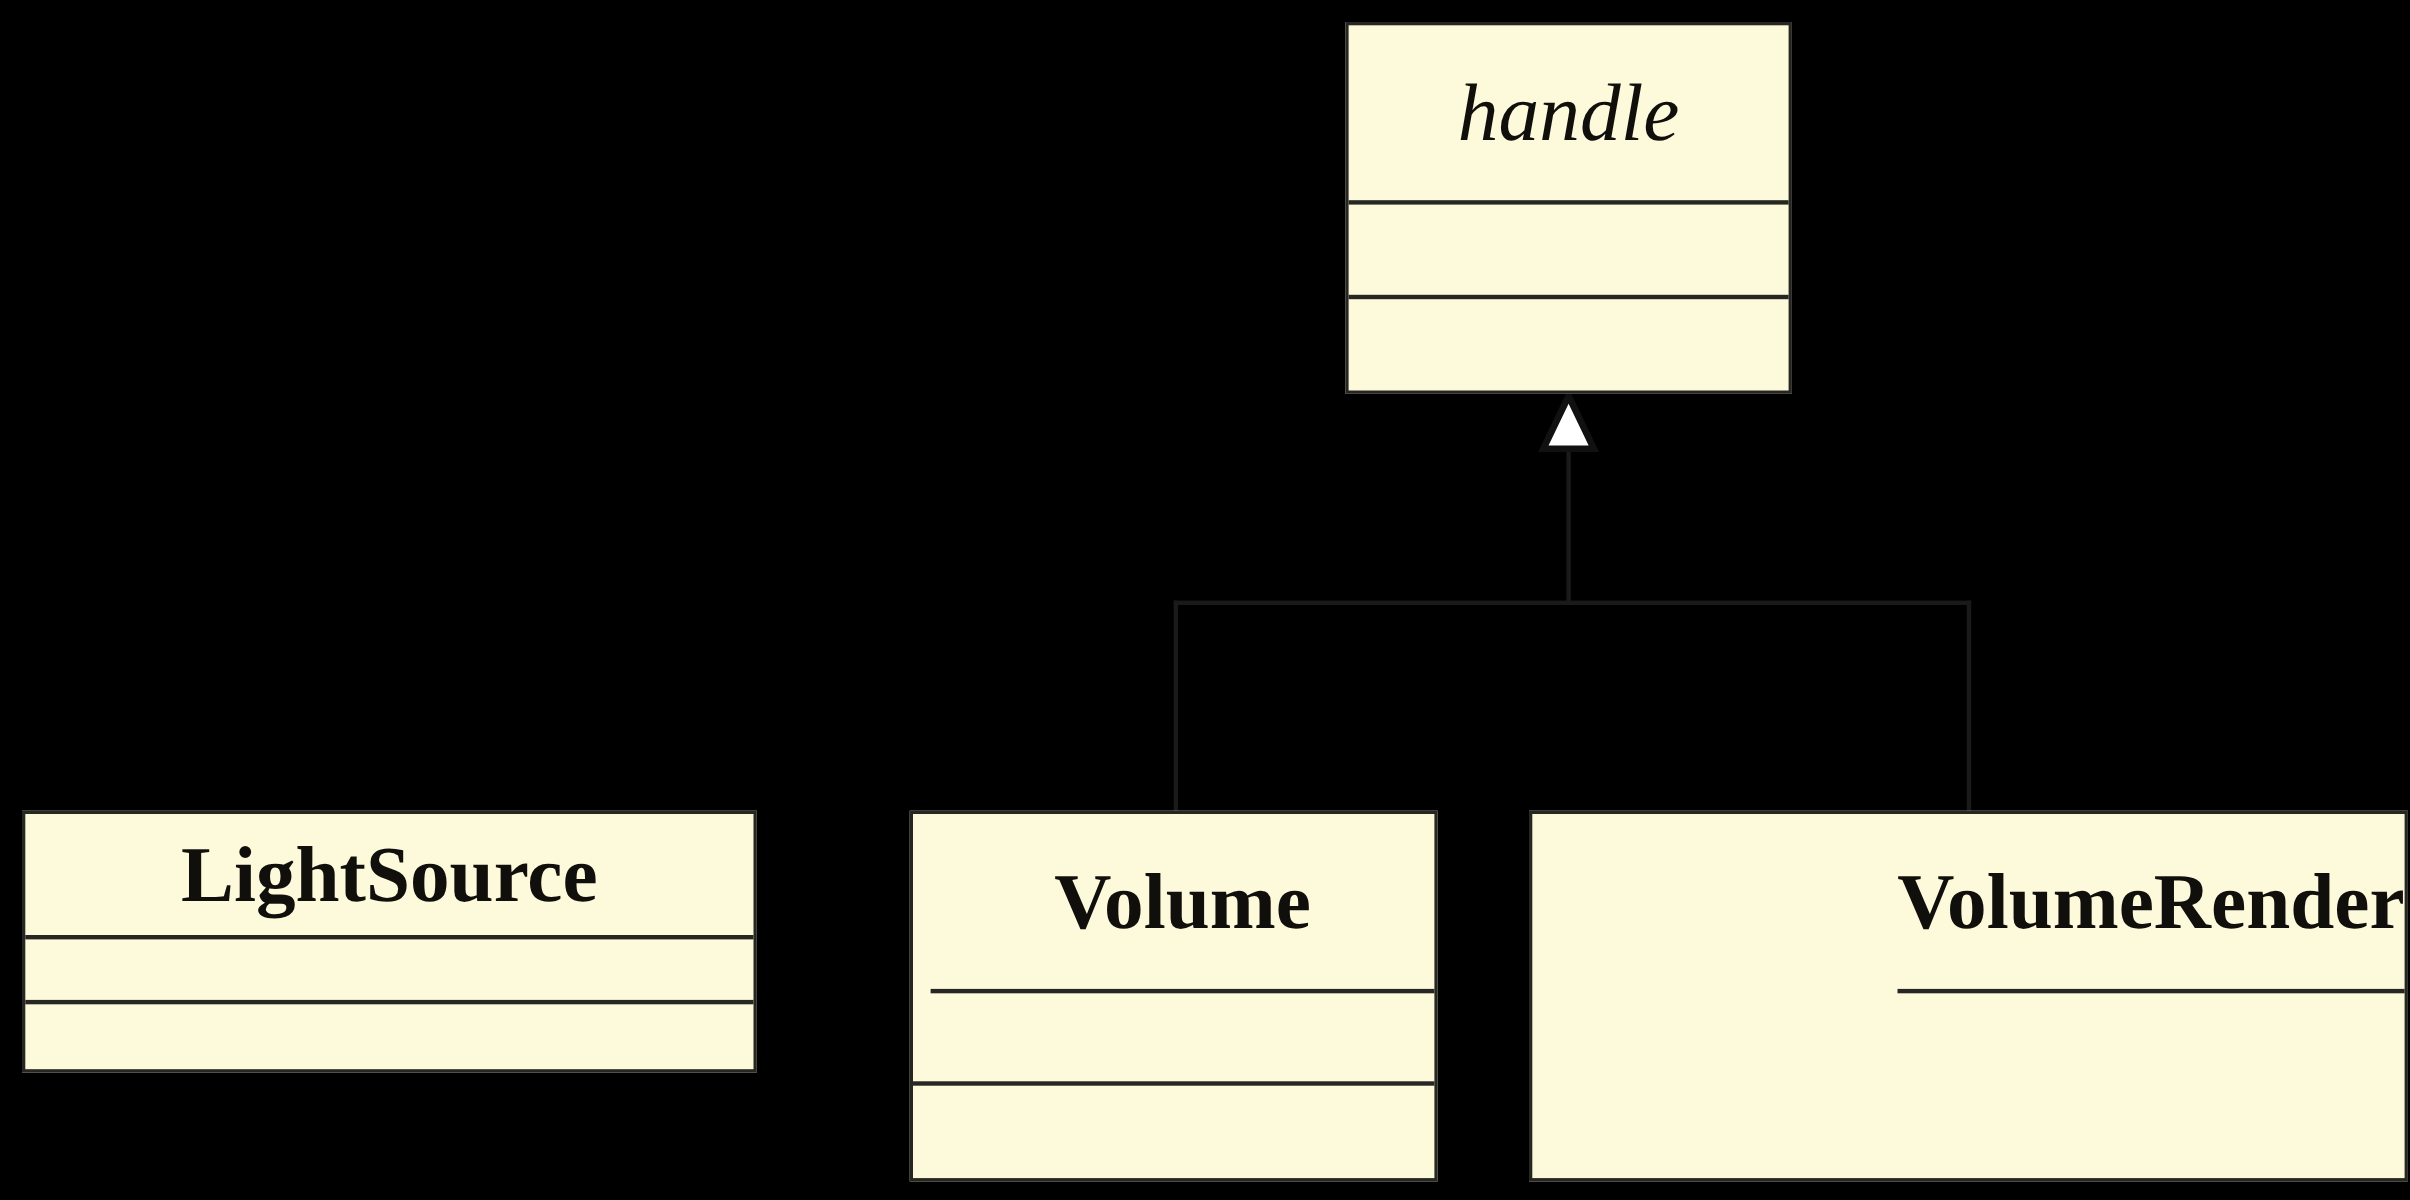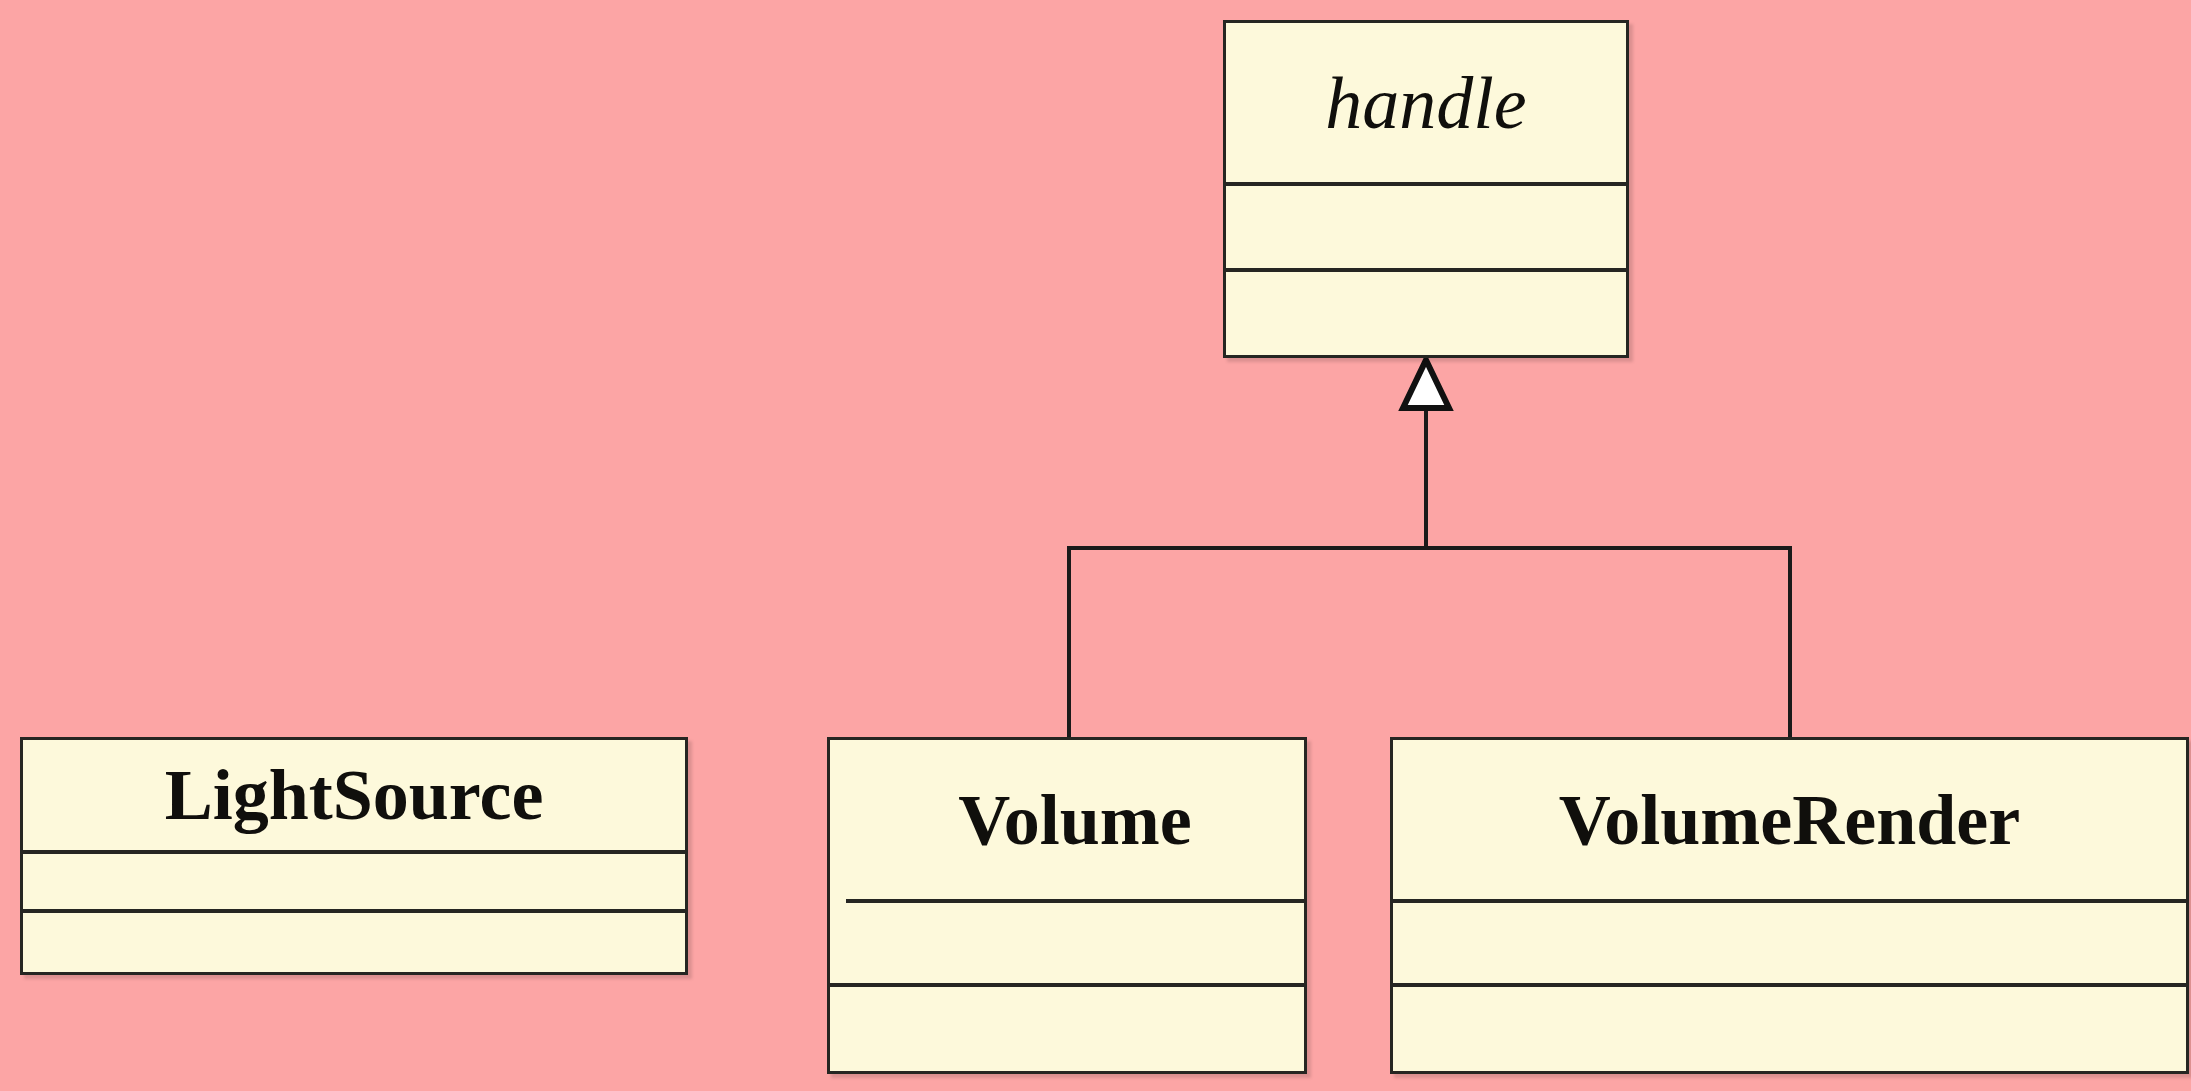--- a/index.html
+++ b/index.html
@@ -7,21 +7,21 @@
     padding: 0;
     background: #ffffff;
   }
   body {
     font-family: "Liberation Serif", "DejaVu Serif", serif;
   }
   #canvas {
     position: relative;
     width: 2191px;
     height: 1091px;
-    background: #fca5a5;
+    background: #000000;
     overflow: hidden;
   }
 
   
   .uml-class {
     position: absolute;
     box-sizing: border-box;
     background: #fdf9db;
     border: 3px solid #262622;
     box-shadow: 4px 4px 3px rgba(0,0,0,0.13);
@@ -98,19 +98,19 @@
     <div class="uml-attrs" style="height:85px;"></div>
     <div class="uml-ops" style="height:86px;"></div>
   </div>
 
   <div class="uml-class" style="left:827px; top:737px; width:480px; height:337px;">
     <div class="uml-title concrete" style="height:166px; font-size:72px;margin-left:16px;">Volume</div>
     <div class="uml-attrs" style="height:85px;"></div>
     <div class="uml-ops" style="height:86px;"></div>
   </div>
 
-  <div class="uml-class" style="left:1390px; top:737px; width:799px; height:337px;">
+  <div class="uml-class" style="left:1390px; top:737px; width:799px; height:337px;align-items:flex-end;">
     <div class="uml-title concrete" style="height:166px; font-size:72px;">VolumeRender</div>
     <div class="uml-attrs" style="height:85px;"></div>
     <div class="uml-ops" style="height:86px;"></div>
   </div>
 
 </div>
 
 </body></html>

